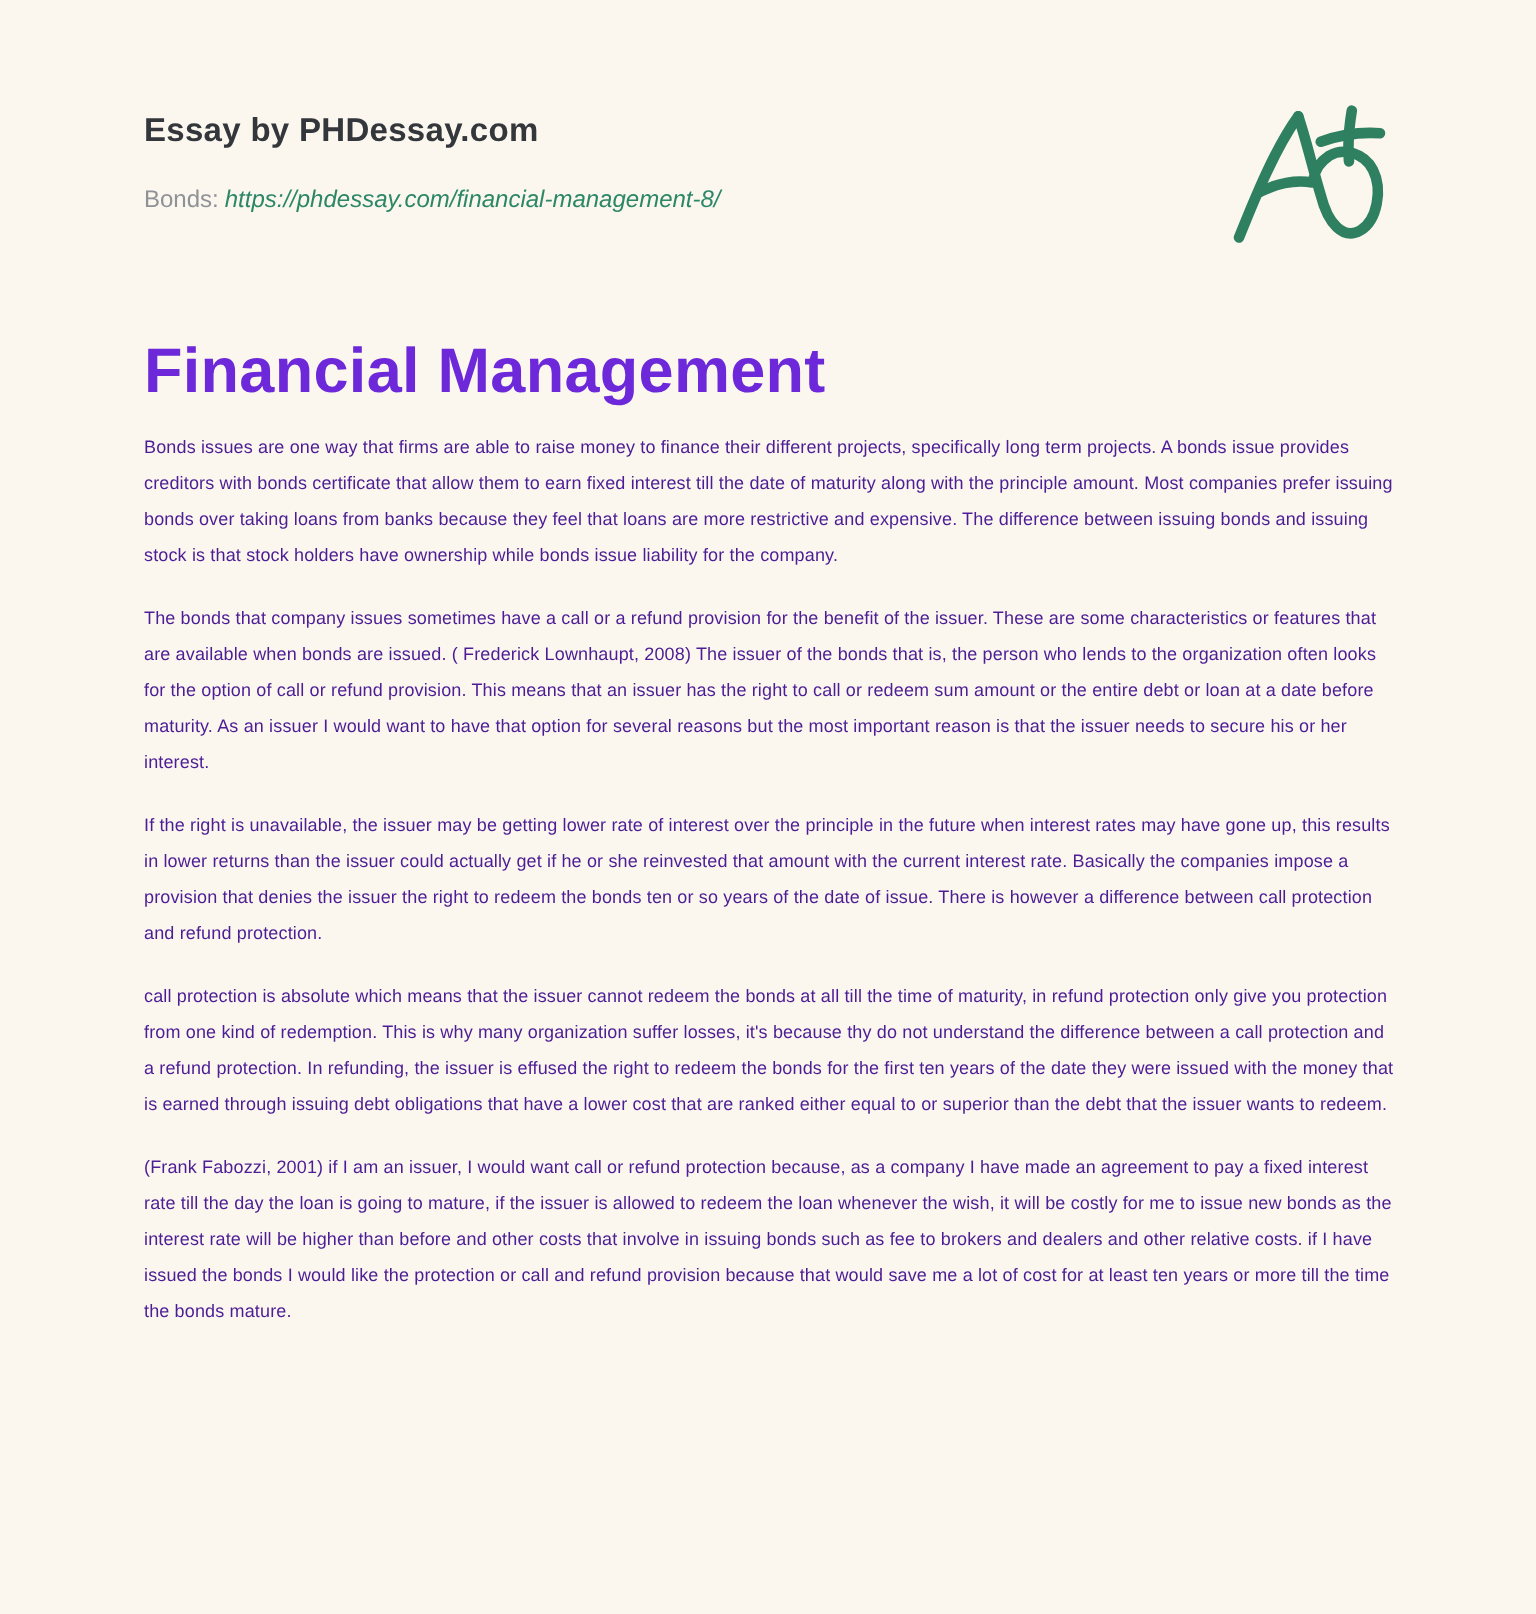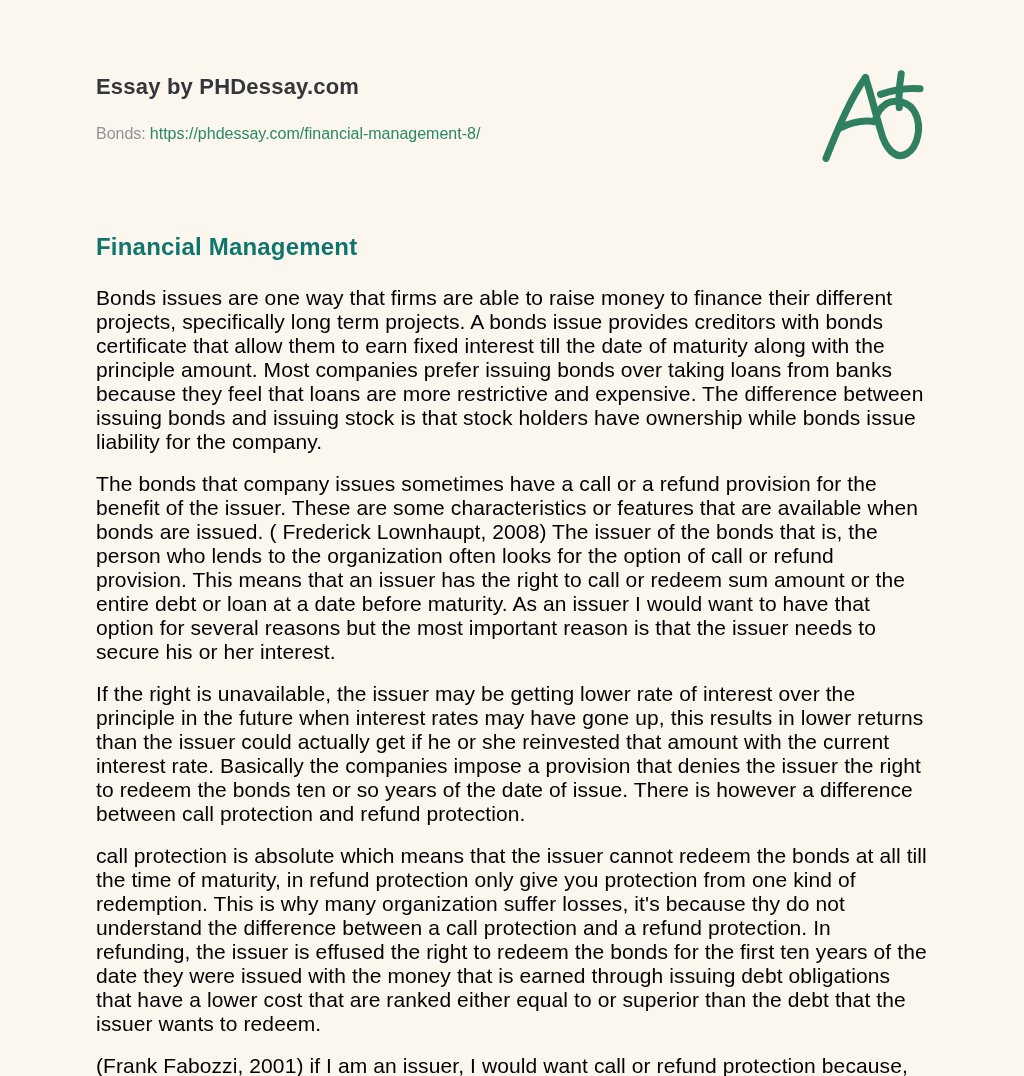--- a/index.html
+++ b/index.html
@@ -32,49 +32,50 @@
   }
   .source-row {
     margin-top: 25px;
     font-size: 16px;
     color: #8f9297;
   }
   .source-link {
     color: #2c8767;
     text-decoration: none;
     margin-left: 4px;
+    font-style: italic;
   }
   .logo {
     width: 110px;
     height: 94px;
     margin-top: -4px;
     margin-right: 2px;
     flex: 0 0 auto;
   }
   .logo svg {
     width: 110px;
     height: 94px;
     display: block;
   }
   h1.title {
     margin: 64px 0 0 0;
-    font-size: 24px;
+    font-size: 42px;
     line-height: 38px;
     font-weight: 700;
-    color: #0f766e;
+    color: #6d28d9;
     letter-spacing: 0.2px;
   }
   .content {
     margin-top: 20px;
   }
   .content p {
     margin: 0 0 18px 0;
-    font-size: 21px;
+    font-size: 12px;
     line-height: 24px;
-    color: #000000;
+    color: #4c1d95;
     letter-spacing: 0.1px;
   }
 </style>
 </head>
 <body>
 
 <div class="page">
 
   <div class="header">
     <div class="header-left">

